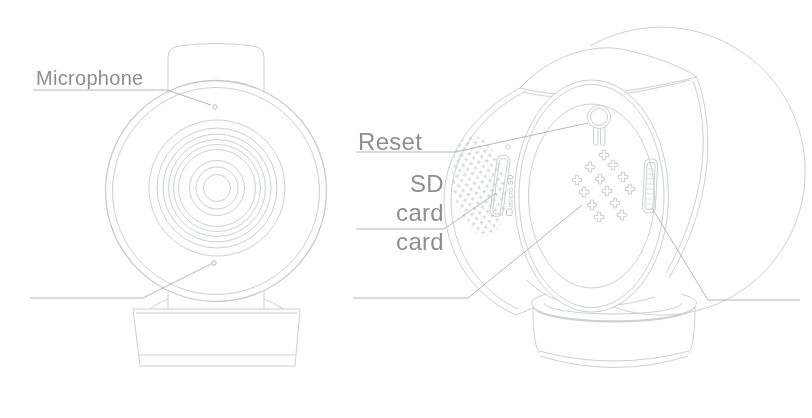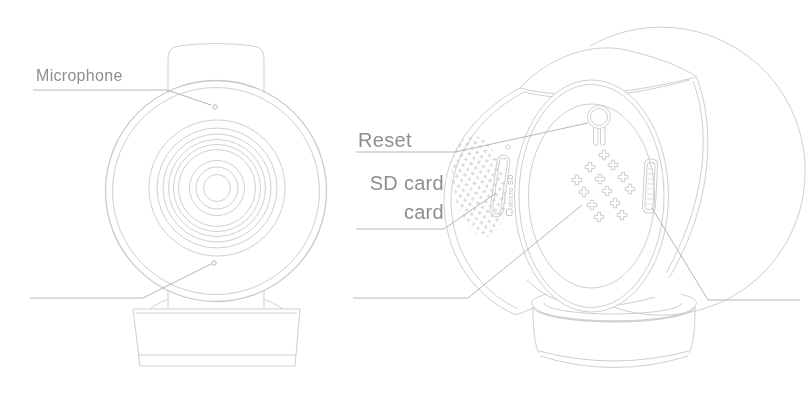--- a/index.html
+++ b/index.html
@@ -2,24 +2,24 @@
 <html><head>
 <meta charset="utf-8">
 <style>
   html,body{margin:0;padding:0;background:#f4f4f4;}
   .stage{
     position:relative;width:812px;height:418px;background:#ffffff;
     overflow:hidden;font-family:"Liberation Sans",sans-serif;
   }
   .art{position:absolute;left:0;top:0;}
   .label{
-    position:absolute;color:#8e8e8e;font-weight:300;font-size:20px;
+    position:absolute;color:#8e8e8e;font-weight:300;font-size:24px;
     letter-spacing:0.3px;line-height:1.2;white-space:nowrap;
   }
-  .label.small{font-size:16px;}
+  .label.small{font-size:20px;}
   .label.two-line{white-space:normal;text-align:right;line-height:29px;}
   .label.right{text-align:right;}
 </style>
 </head>
 <body>
 
 <div class="stage">
 
   <svg class="art" width="812" height="418" viewBox="0 0 812 418">
     <defs>

